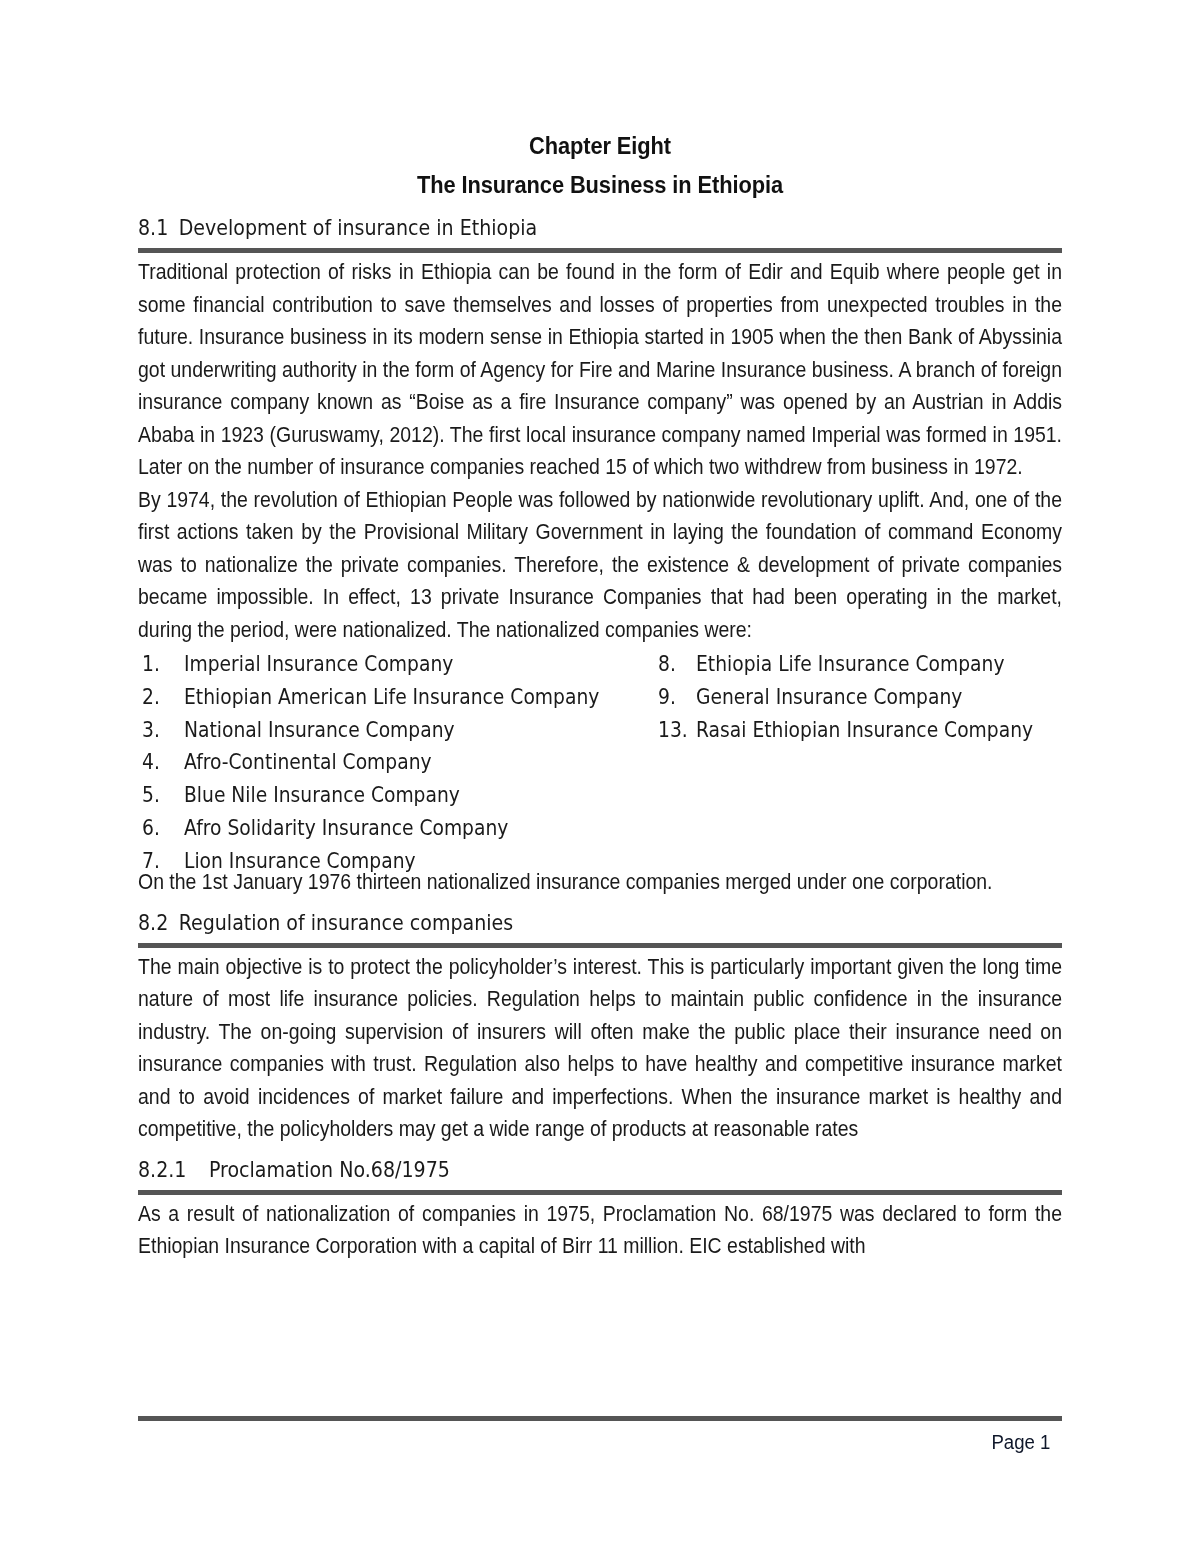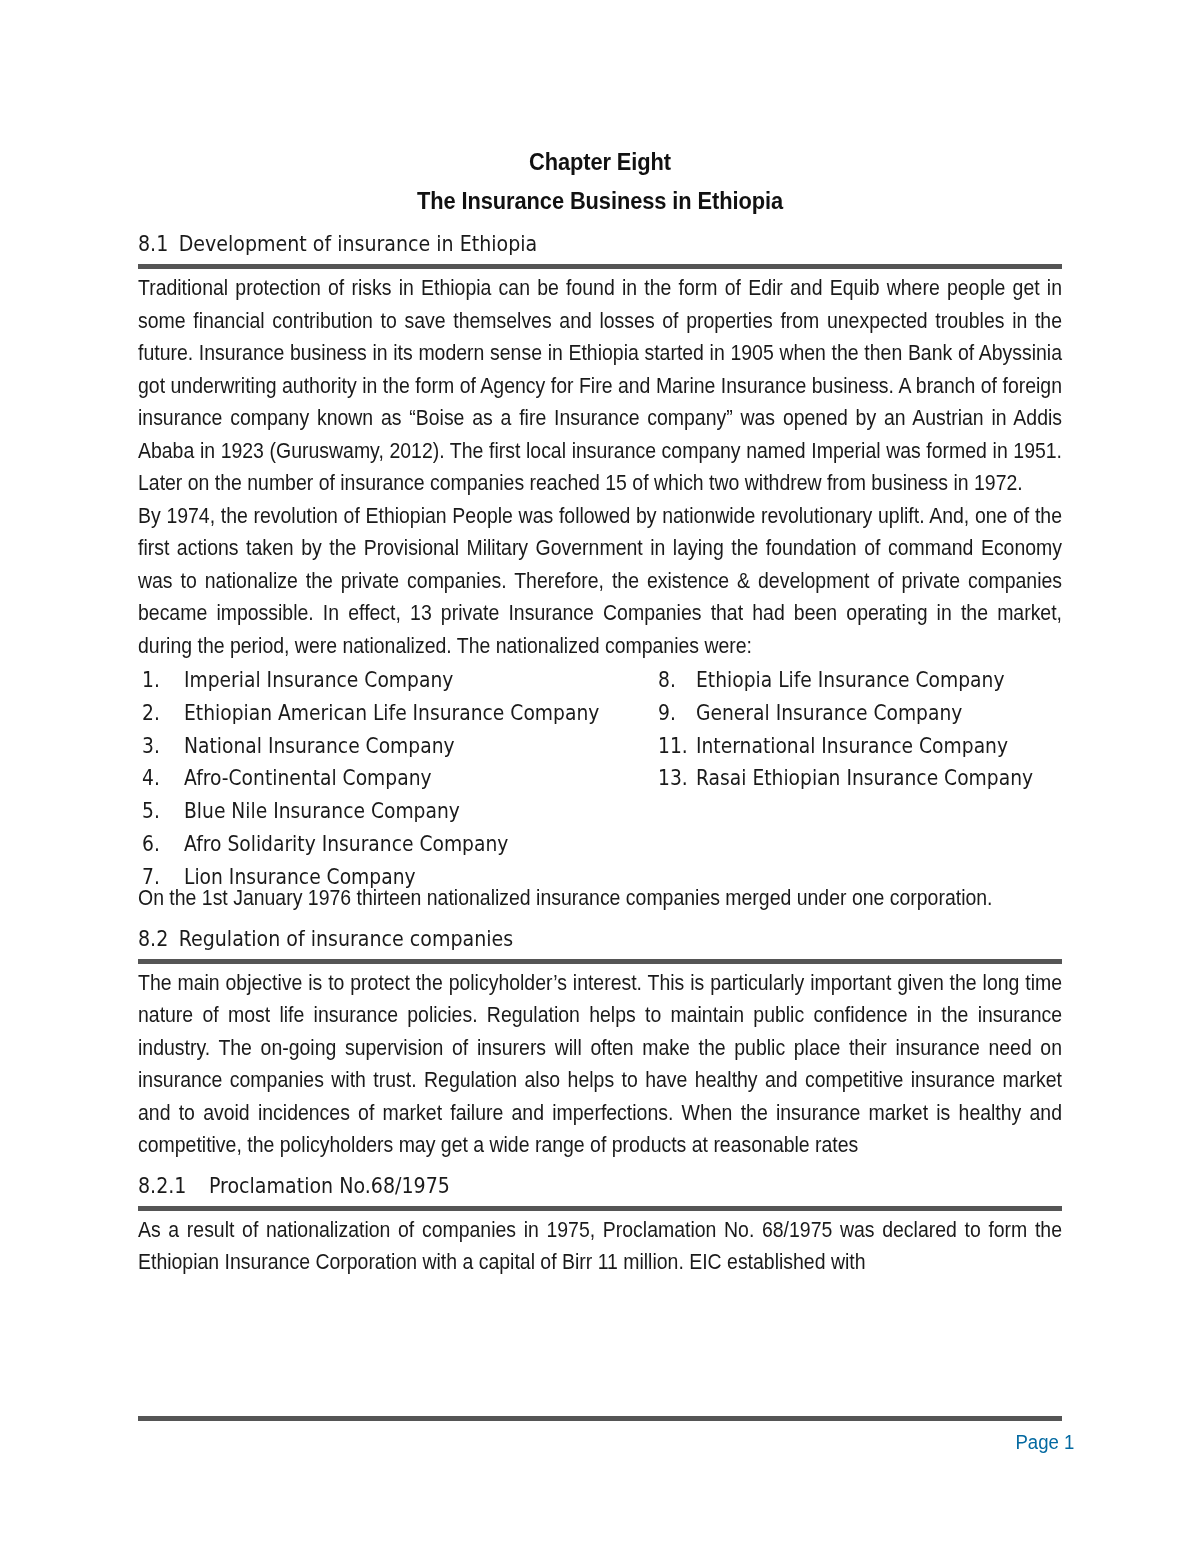--- a/index.html
+++ b/index.html
@@ -25,21 +25,21 @@
     height: 1553px;
     background: #ffffff;
     box-sizing: border-box;
     padding: 0;
     overflow: hidden;
   }
 
   .content {
     position: absolute;
     left: 138px;
-    top: 144px;
+    top: 128px;
     width: 924px;
   }
 
   
   .doc-title {
     text-align: center;
     font-weight: bold;
     font-size: 23.5px;
     line-height: 36px;
     letter-spacing: -0.1px;
@@ -152,27 +152,27 @@
   .footer-rule {
     position: absolute;
     left: 138px;
     top: 1416px;
     width: 924px;
     height: 5px;
     background: #555555;
   }
   .footer-text {
     position: absolute;
-    left: 150px;
+    left: 126px;
     top: 1428px;
     width: 924px;
     text-align: right;
     font-size: 20px;
     line-height: 28px;
-    color: #0369a1;
+    color: #0f172a;
     font-family: "Liberation Sans Narrow", "Liberation Sans", sans-serif;
   }
   .footer-text span {
     display: inline-block;
     transform: scaleX(0.93);
     transform-origin: right center;
   }
 </style>
 </head>
 <body>
@@ -229,24 +229,20 @@
       </div>
 
       <div class="list-col right">
         <div class="li">
           <span class="li-num">8.</span>
           <span class="li-text">Ethiopia Life Insurance Company</span>
         </div>
         <div class="li">
           <span class="li-num">9.</span>
           <span class="li-text">General Insurance Company</span>
-        </div>
-        <div class="li">
-          <span class="li-num">11.</span>
-          <span class="li-text">International Insurance Company</span>
         </div>
         <div class="li">
           <span class="li-num">13.</span>
           <span class="li-text">Rasai Ethiopian Insurance Company</span>
         </div>
       </div>
 
     </div>
 
     <p class="para">On the 1st January 1976 thirteen nationalized insurance companies merged under one corporation.</p>

